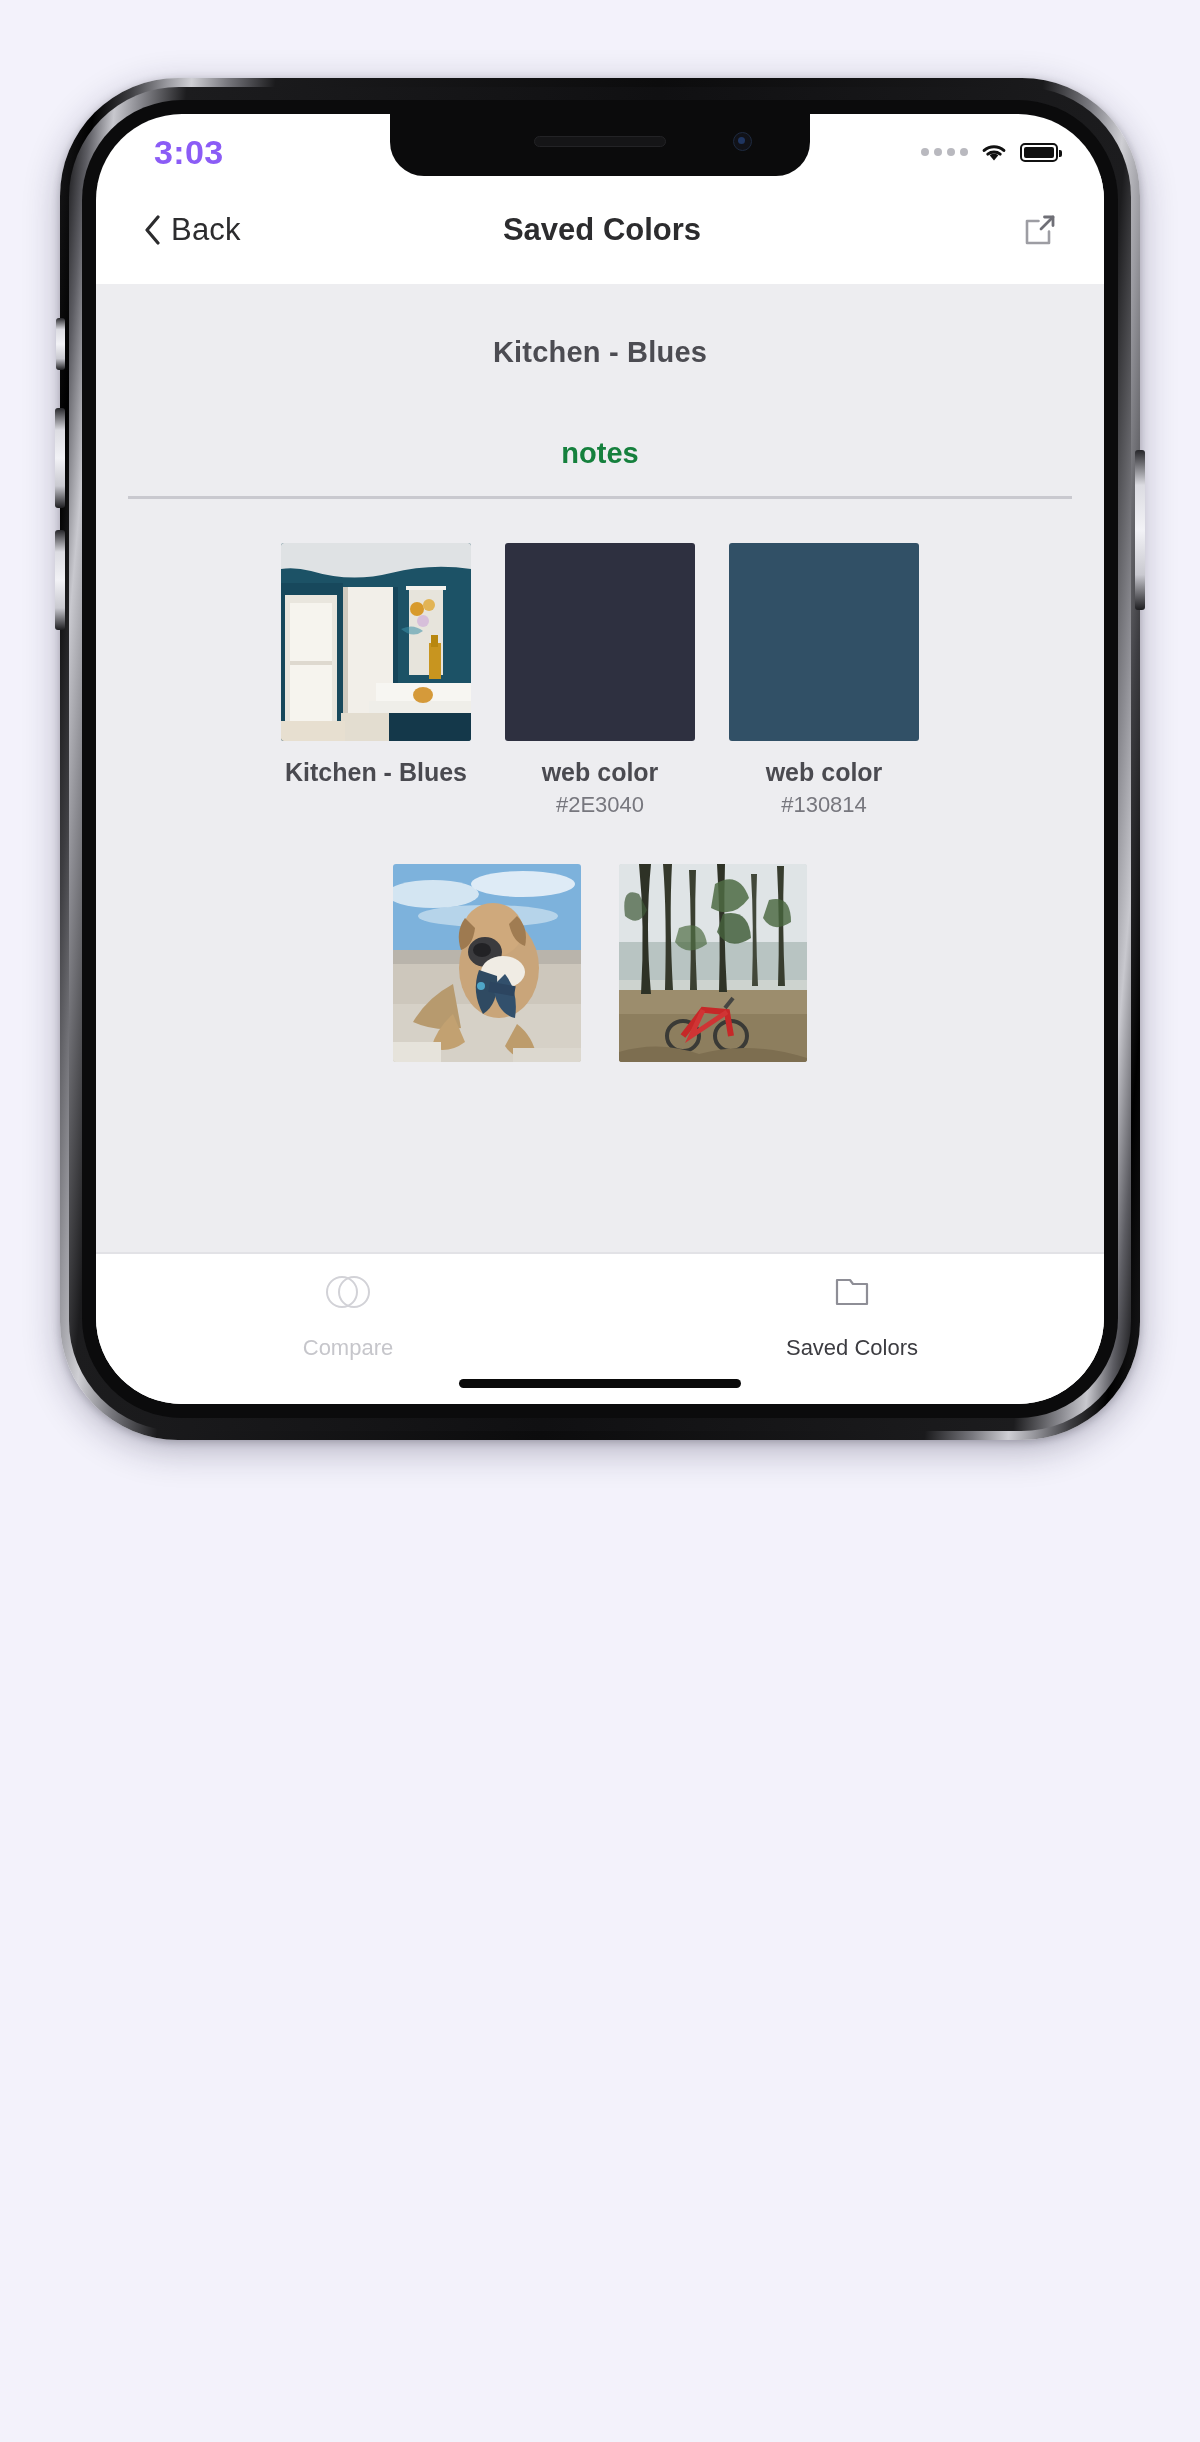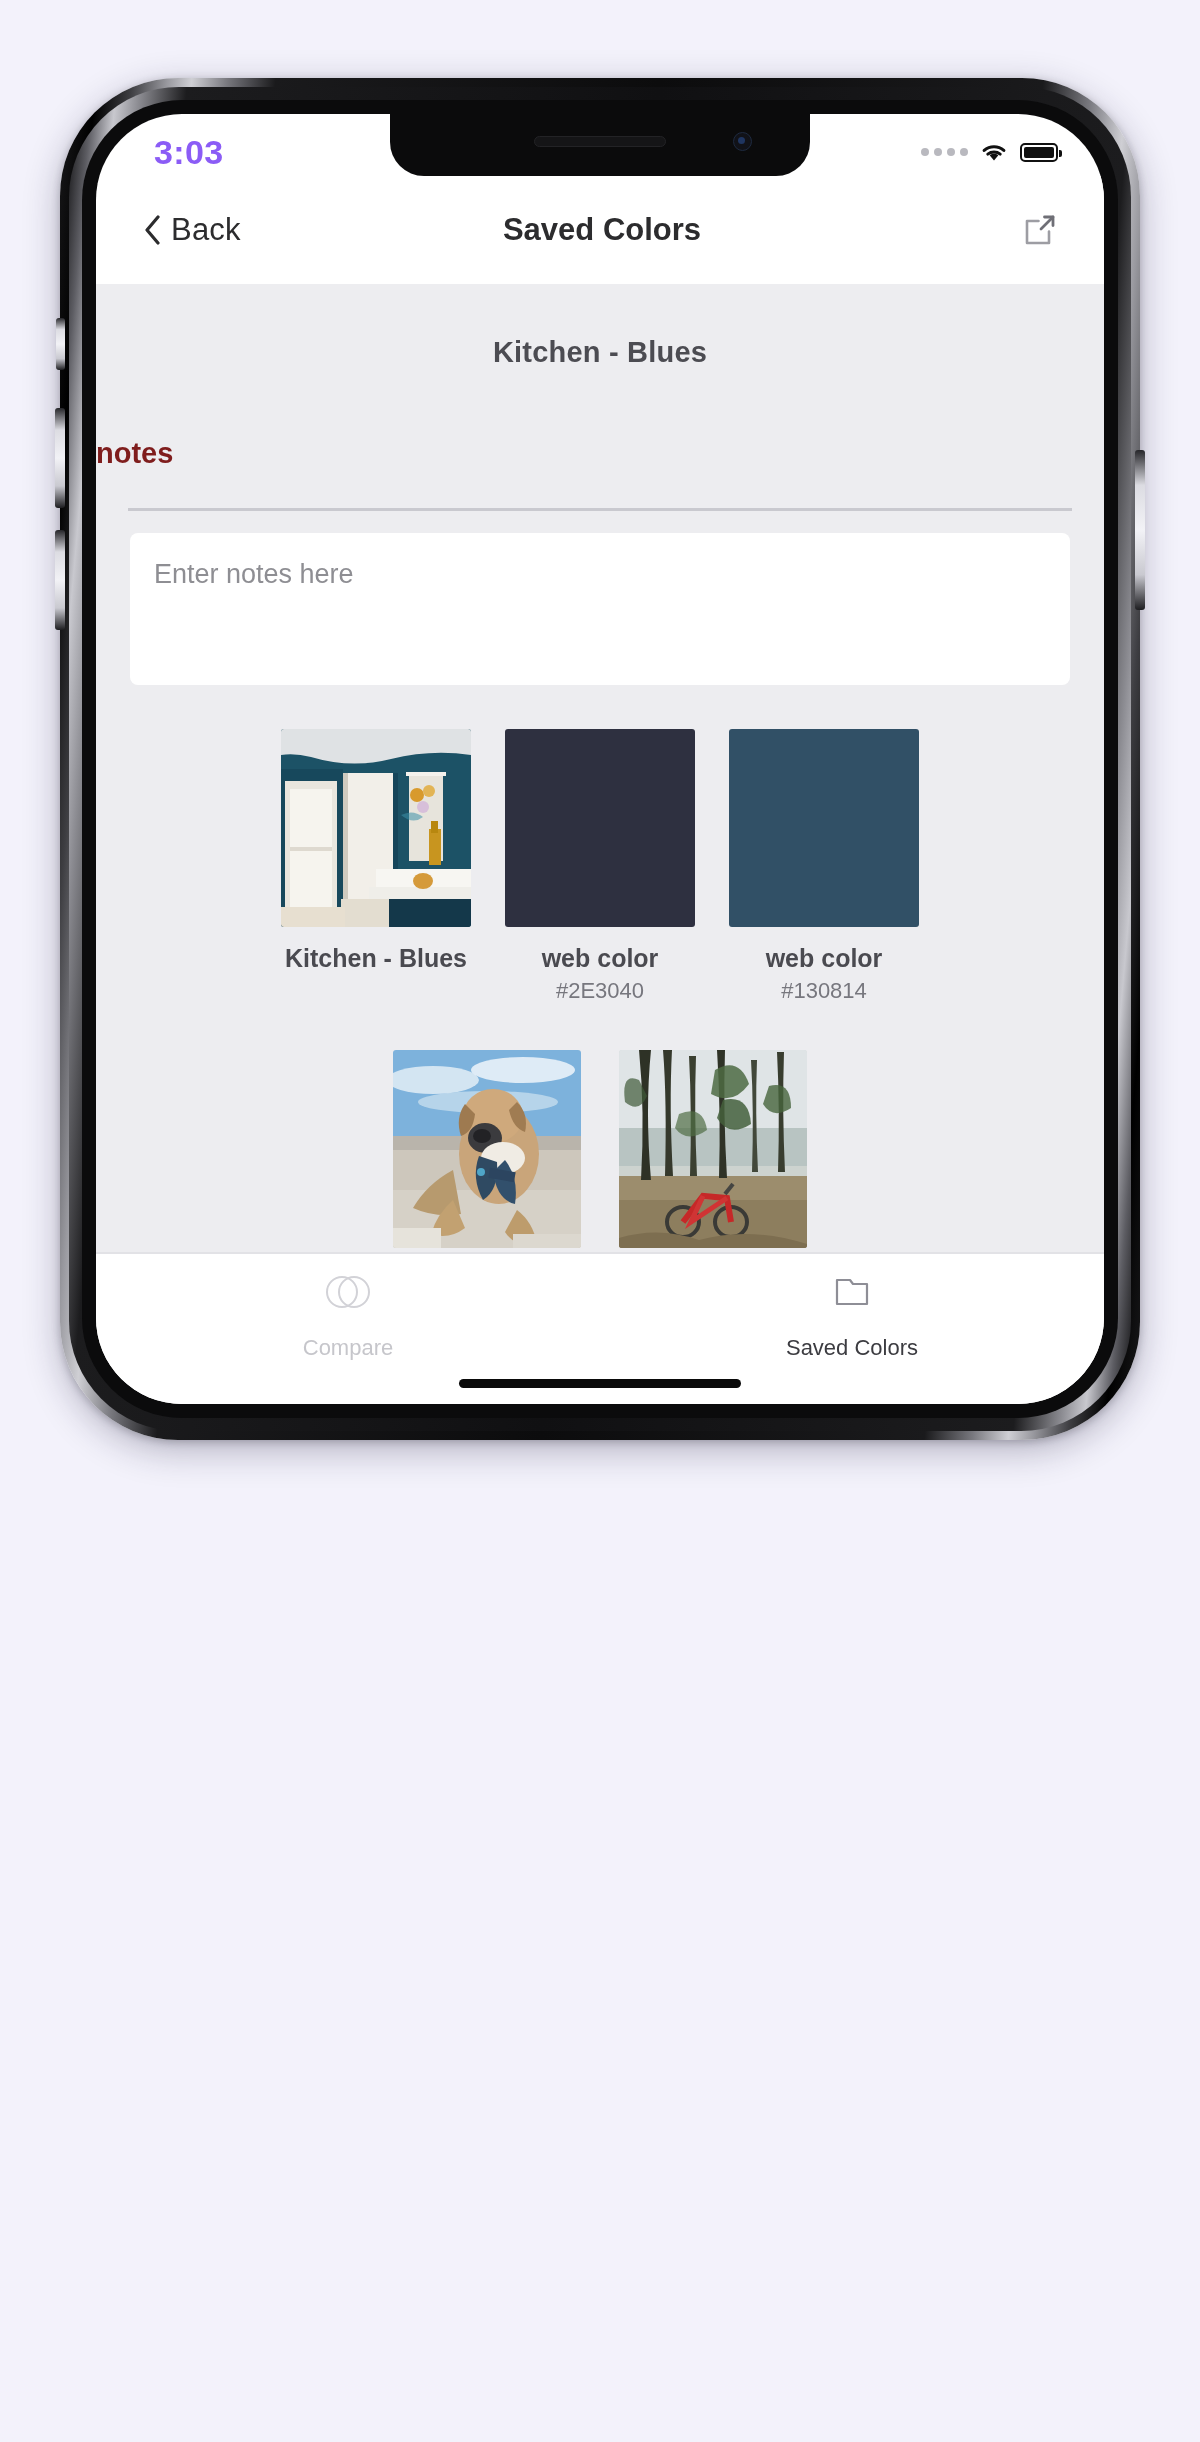--- a/index.html
+++ b/index.html
@@ -224,26 +224,26 @@
   .palette-title {
     text-align: center;
     font-size: 29px;
     font-weight: 700;
     color: #4c4c52;
     padding-top: 52px;
     letter-spacing: .2px;
   }
 
   .notes-head {
-    text-align: left;
+    text-align: center;
     font-size: 29px;
     font-weight: 700;
-    color: #7f1d1d;
+    color: #15803d;
     padding-top: 68px;
-    padding-bottom: 38px;
+    padding-bottom: 26px;
   }
 
   .hr {
     height: 3px;
     background: #c9c9cf;
     margin: 0 32px;
   }
 
   .notes-box {
     margin: 22px 34px 0 34px;
@@ -393,23 +393,20 @@
       </svg>
     </div>
 
     <div class="content">
 
       <div class="palette-title">Kitchen - Blues</div>
 
       <div class="notes-head">notes</div>
       <div class="hr"></div>
 
-      <div class="notes-box">
-        <div class="notes-ph">Enter notes here</div>
-      </div>
 
       <div class="swatch-row">
 
         <div class="swatch">
           <div class="swatch-box">
             <svg viewBox="0 0 190 198" width="190" height="198" preserveAspectRatio="none">
               <rect x="0" y="0" width="190" height="198" fill="#1c5266"></rect>
               <path d="M0 0 H190 V26 Q150 20 110 30 Q70 40 30 28 Q14 24 0 26 Z" fill="#dfe2e4"></path>
               <rect x="0" y="40" width="62" height="158" fill="#17485c"></rect>
               <rect x="4" y="52" width="52" height="140" fill="#e9e6de"></rect>

